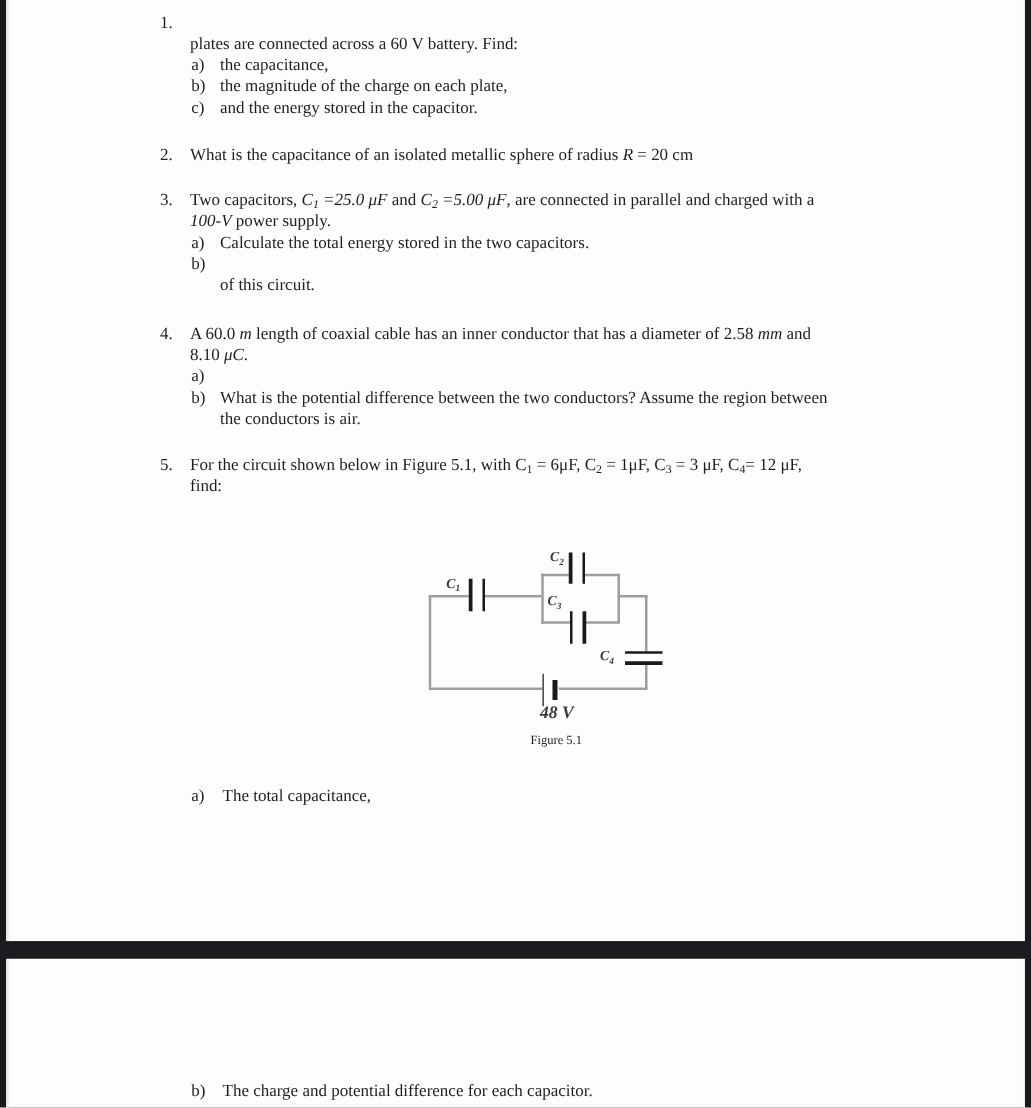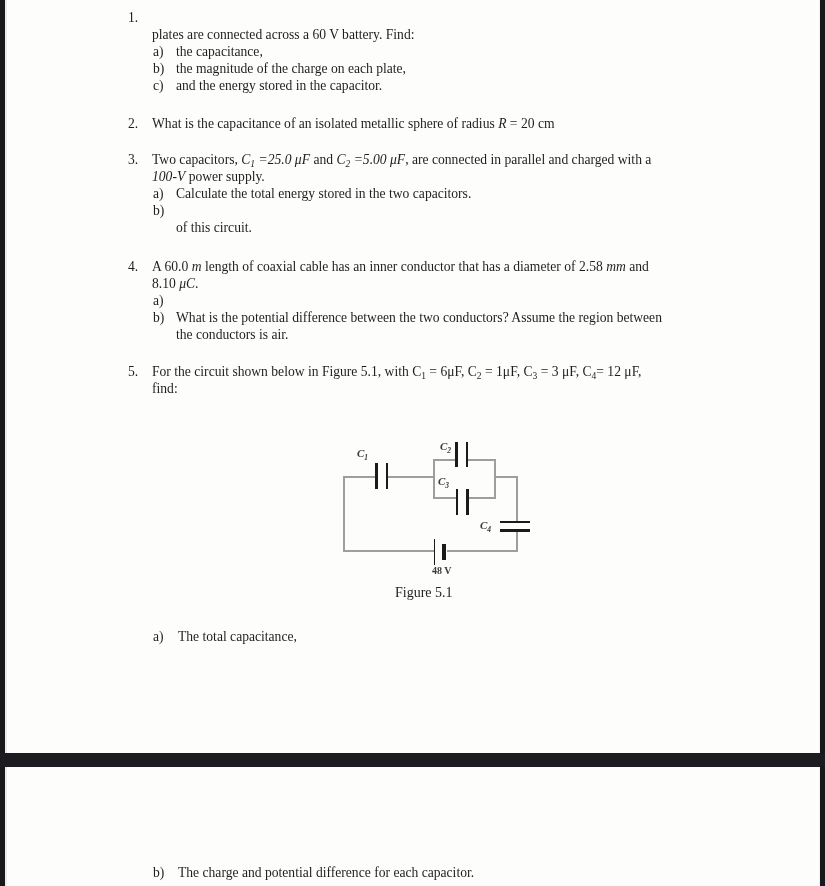--- a/index.html
+++ b/index.html
@@ -32,22 +32,22 @@
   
   .qitem{position:absolute;left:0;right:0;height:17px;line-height:17px;font-size:13.6px;padding-left:173px;white-space:nowrap;}
   .qitem .slabel{left:148px;}
 
   
   .fig{position:absolute;inset:0;pointer-events:none;}
   .w{position:absolute;background:#9e9e9e;}
   .p{position:absolute;background:#1a1a1a;}
   .clabel{position:absolute;font-size:11px;font-style:italic;font-weight:bold;color:#3a3a3a;line-height:11px;}
   .clabel sub{font-size:7.5px;font-style:italic;}
-  .batlabel{position:absolute;font-size:10px;font-weight:bold;color:#3a3a3a;line-height:10px;}
-  .caption{position:absolute;font-size:14px;color:#222;line-height:16px;}
+  .batlabel{position:absolute;font-size:14px;font-style:italic;font-weight:bold;color:#3a3a3a;line-height:10px;}
+  .caption{position:absolute;font-size:10px;color:#222;text-align:center;line-height:16px;}
 </style>
 </head>
 <body>
 
 <div class="page page1">
 
   <div id="problems">
       <div class="line main"><span class="pnum">1.</span></div>
       <div class="line cont"><span>plates are connected across a 60 V battery. Find:</span></div>
       <div class="line sub"><span class="slabel">a)</span><span>the capacitance,</span></div>
@@ -67,21 +67,21 @@
       <div class="line sub"><span class="slabel">a)</span></div>
       <div class="line sub"><span class="slabel">b)</span><span>What is the potential difference between the two conductors? Assume the region between</span></div>
       <div class="line subcont"><span>the conductors is air.</span></div>
       <div class="pgap" style="height: 20px;"></div>
       <div class="line main"><span class="pnum">5.</span><span>For the circuit shown below in Figure 5.1, with C</span><span class="sb">1</span><span> = 6μF, C</span><span class="sb">2</span><span> = 1μF, C</span><span class="sb">3</span><span> = 3 μF, C</span><span class="sb">4</span><span>= 12 μF,</span></div>
       <div class="line cont"><span>find:</span></div>
     </div>
 
   <div class="fig">
 
-    <span class="clabel" style="left:352px;top:448px"><span class="it">C</span><sub>1</sub></span>
+    <span class="clabel" style="left:352px;top:462px"><span class="it">C</span><sub>1</sub></span>
     <span class="clabel" style="left:435px;top:441px"><span class="it">C</span><sub>2</sub></span>
     <span class="clabel" style="left:433px;top:476px"><span class="it">C</span><sub>3</sub></span>
     <span class="clabel" style="left:475px;top:520px"><span class="it">C</span><sub>4</sub></span>
     <span class="batlabel" style="left:427px;top:566px">48 V</span>
     <span class="caption" style="left:390px;top:585px;width:100px">Figure 5.1</span>
   <div class="w" style="left: 338px; top: 476px; width: 1.5px; height: 74px;"></div>
       <div class="w" style="left: 338px; top: 476px; width: 32px; height: 1.5px;"></div>
       <div class="w" style="left: 383px; top: 476px; width: 45px; height: 1.5px;"></div>
       <div class="w" style="left: 428px; top: 459px; width: 1.5px; height: 39.5px;"></div>
       <div class="w" style="left: 428px; top: 459px; width: 22px; height: 1.5px;"></div>

